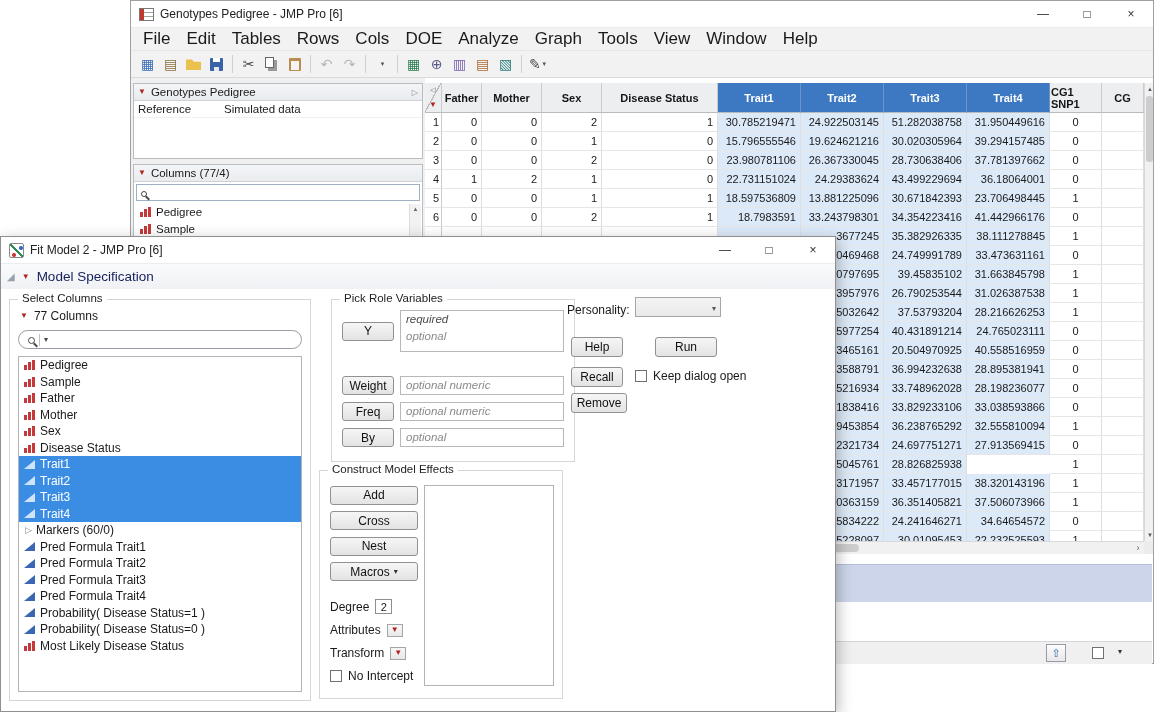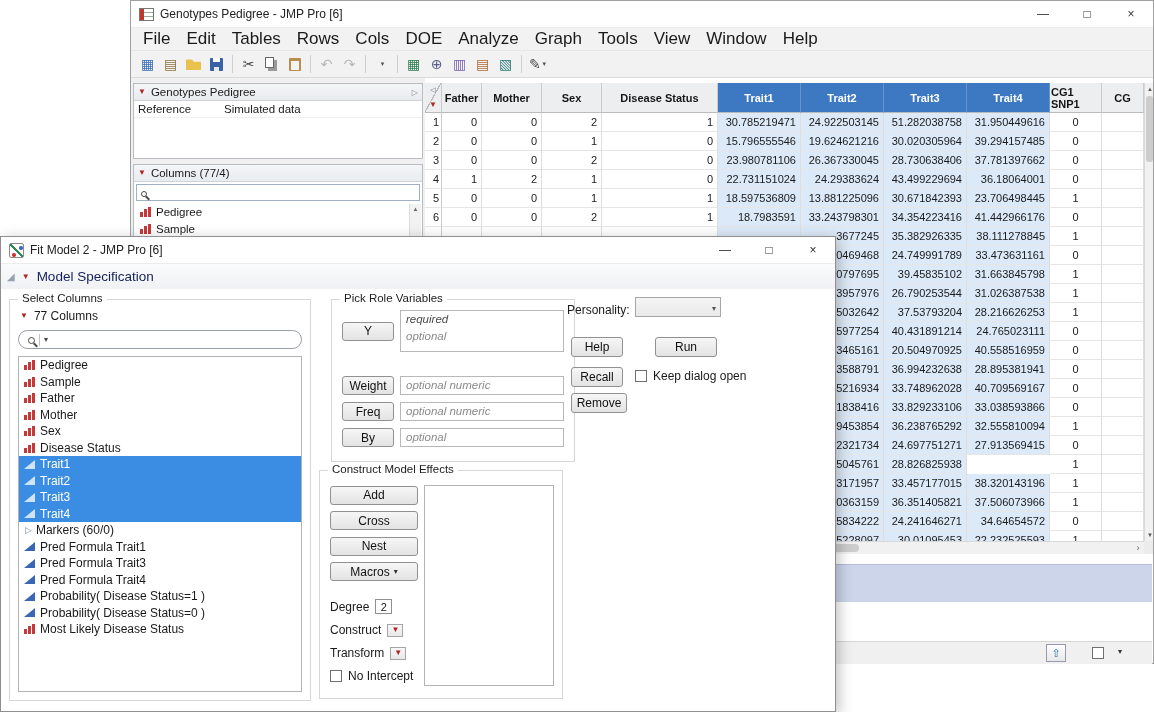--- a/index.html
+++ b/index.html
@@ -513,21 +513,21 @@
           </div>
           <div class="grow">
             <div class="gcell rn" style="width: 17px;"></div>
             <div class="gcell" style="width: 40px;"></div>
             <div class="gcell" style="width: 60px;"></div>
             <div class="gcell" style="width: 60px;"></div>
             <div class="gcell" style="width: 116px;"></div>
             <div class="gcell csel" style="width: 83px;"></div>
             <div class="gcell csel" style="width: 83px;">5216934</div>
             <div class="gcell csel" style="width: 83px;">33.748962028</div>
-            <div class="gcell csel" style="width: 83px;">40.709569167</div>
+            <div class="gcell csel" style="width: 83px;">28.198236077</div>
             <div class="gcell center" style="width: 52px;">0</div>
             <div class="gcell" style="width: 42px;"></div>
           </div>
           <div class="grow">
             <div class="gcell rn" style="width: 17px;"></div>
             <div class="gcell" style="width: 40px;"></div>
             <div class="gcell" style="width: 60px;"></div>
             <div class="gcell" style="width: 60px;"></div>
             <div class="gcell" style="width: 116px;"></div>
             <div class="gcell csel" style="width: 83px;"></div>
@@ -725,20 +725,24 @@
         <div class="col-item">
           <span class="disc">▷</span>
           <span class="col-label">Markers (60/0)</span>
         </div>
         <div class="col-item">
           <span class="type-icon continuous"></span>
           <span class="col-label">Pred Formula Trait1</span>
         </div>
         <div class="col-item">
           <span class="type-icon continuous"></span>
+          <span class="col-label">Pred Formula Trait2</span>
+        </div>
+        <div class="col-item">
+          <span class="type-icon continuous"></span>
           <span class="col-label">Pred Formula Trait3</span>
         </div>
         <div class="col-item">
           <span class="type-icon continuous"></span>
           <span class="col-label">Pred Formula Trait4</span>
         </div>
         <div class="col-item">
           <span class="type-icon continuous"></span>
           <span class="col-label">Probability( Disease Status=1 )</span>
         </div>
@@ -803,21 +807,21 @@
       <div id="fx-buttons"><div class="btn fx-btn">Add</div><div class="btn fx-btn">Cross</div><div class="btn fx-btn">Nest</div></div>
       <div class="btn fx-btn">
         <span>Macros</span>
         <span style="font-size:8px;color:#333">▾</span>
       </div>
       <div class="fx-row" style="margin-top:12px">
         <span>Degree</span>
         <span class="degree-box">2</span>
       </div>
       <div class="fx-row">
-        <span>Construct</span>
+        <span>Attributes</span>
         <span class="rt-btn">
           <span class="red-tri">▼</span>
         </span>
       </div>
       <div class="fx-row">
         <span>Transform</span>
         <span class="rt-btn">
           <span class="red-tri">▼</span>
         </span>
       </div>

